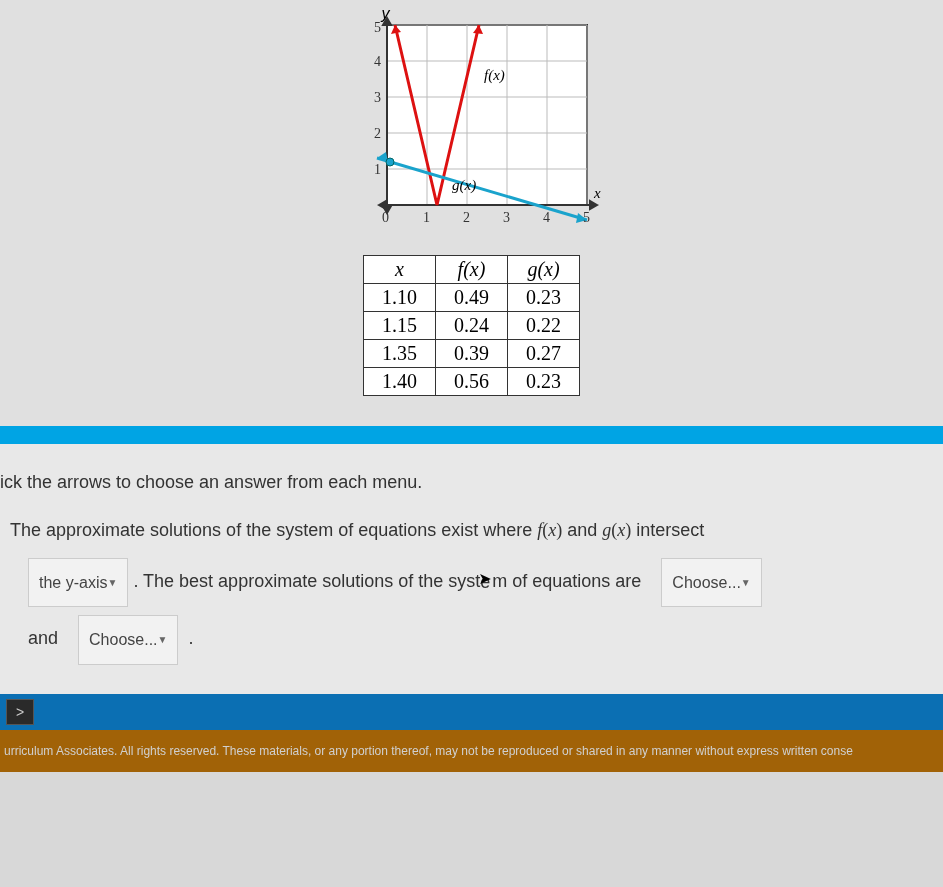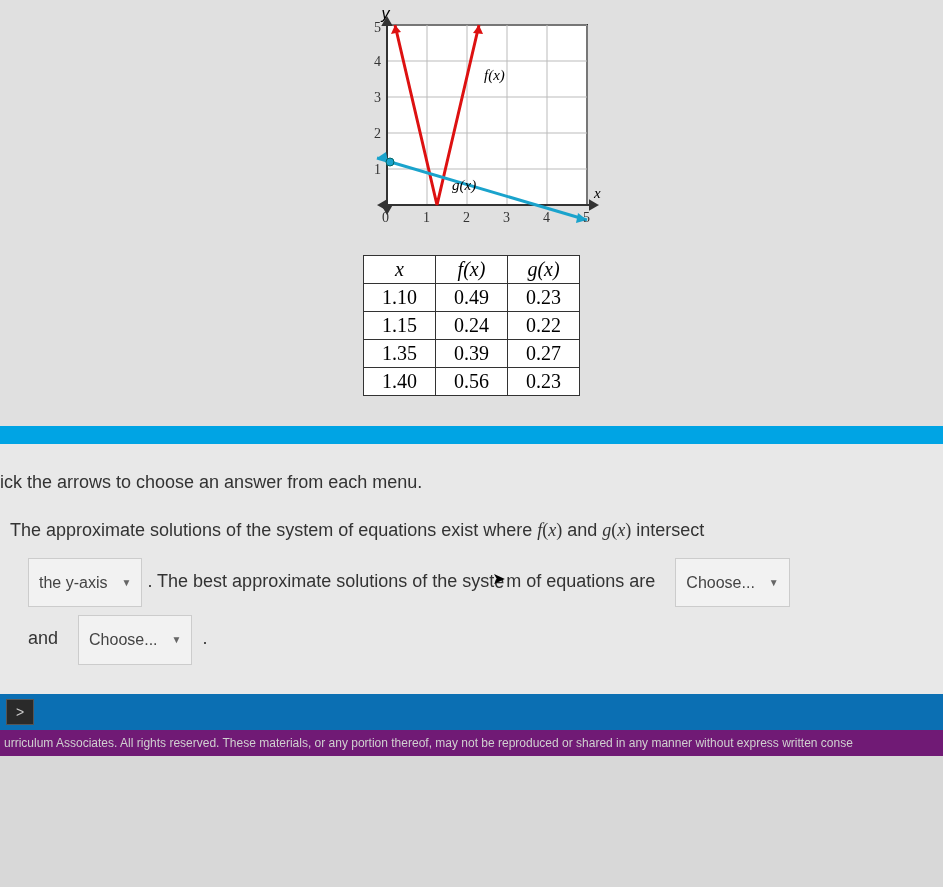--- a/index.html
+++ b/index.html
@@ -72,21 +72,20 @@
     .question-area .indent2 { margin-left: 28px; }
     .dropdown {
       display: inline-flex;
       align-items: center;
       background: #f2f2f2;
       border: 1px solid #ccc;
       padding: 6px 10px;
       font-size: 16px;
       color: #444;
       cursor: pointer;
-      gap: 14px;
       vertical-align: middle;
     }
     .dropdown .caret {
       font-size: 10px;
       color: #666;
     }
     .math-fn { font-family: 'Times New Roman', serif; }
     .math-var { font-style: italic; }
     .cursor-icon {
       position: absolute;
@@ -107,24 +106,24 @@
       border: 1px solid #555;
       width: 28px;
       height: 26px;
       font-size: 14px;
       display: flex;
       align-items: center;
       justify-content: center;
       cursor: pointer;
     }
     .copyright-bar {
-      background: #701a75;
+      background: #a16207;
       color: #d0d0d0;
       font-size: 12px;
-      padding: 6px 4px;
+      padding: 14px 4px;
       white-space: nowrap;
       overflow: hidden;
     }
     .fx-label, .gx-label, .x-axis-label {
       font-family: 'Times New Roman', serif;
       font-style: italic;
       font-size: 15px;
     }
   </style>
 </head>

